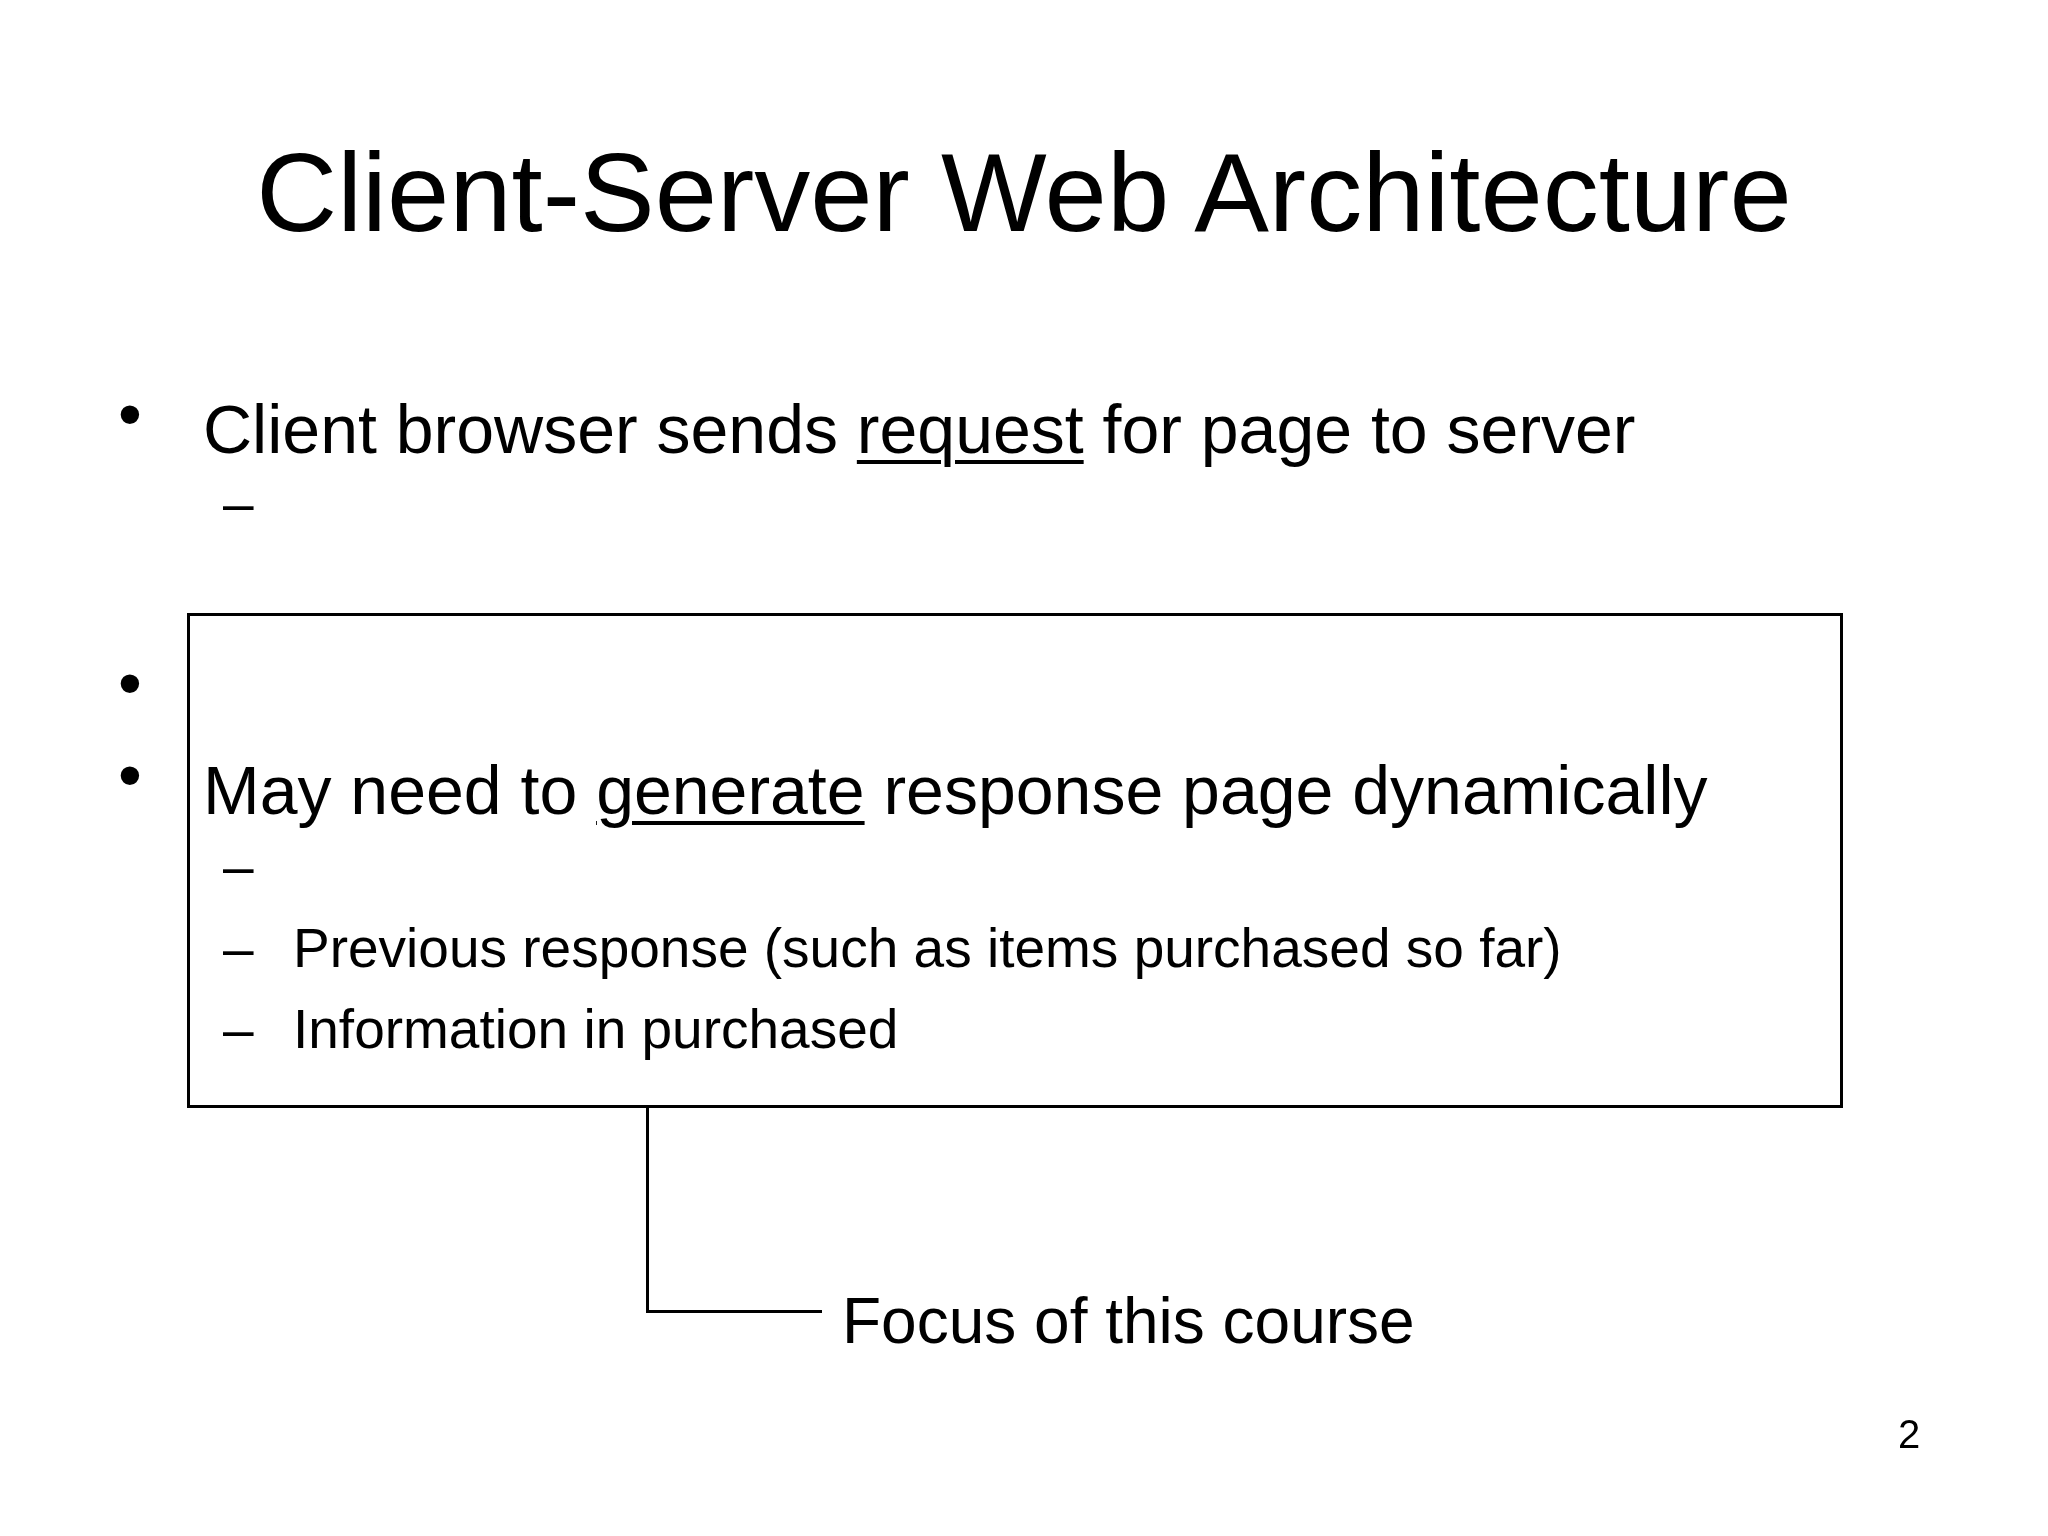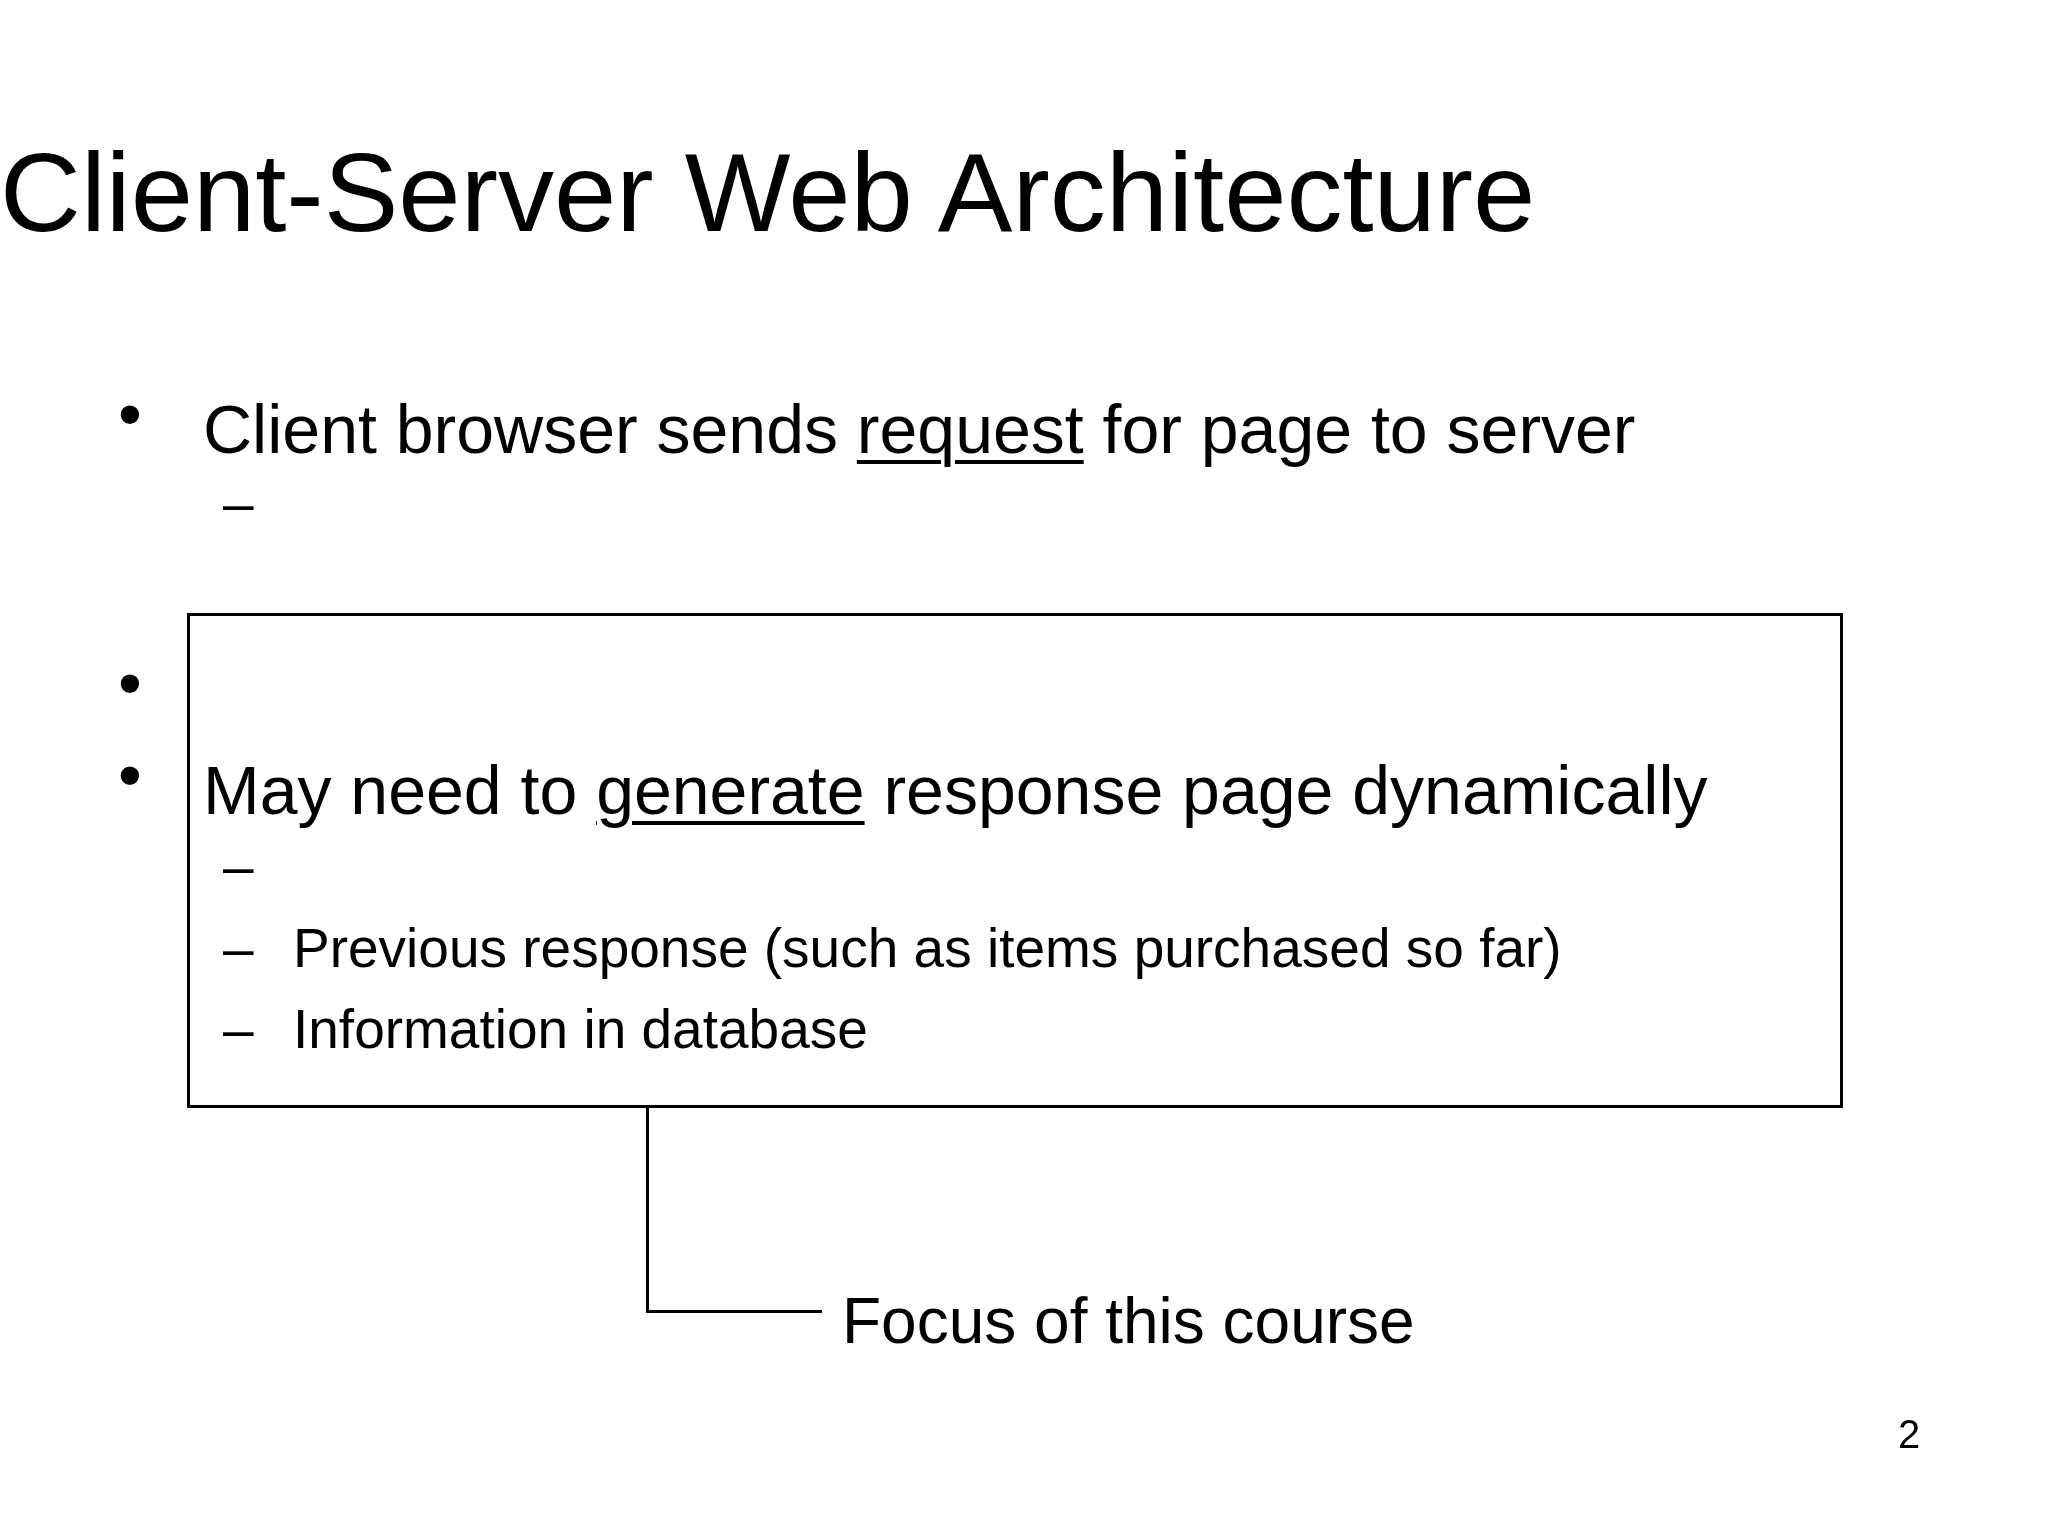--- a/index.html
+++ b/index.html
@@ -14,20 +14,21 @@
     background: #ffffff;
     color: #000000;
     font-family: "Liberation Sans", "DejaVu Sans", sans-serif;
     overflow: hidden;
   }
   .title {
     position: absolute;
     left: 0;
     top: 126px;
     width: 100%;
+    text-align: center;
     font-size: 112px;
     font-weight: 400;
     line-height: 1.2;
     margin: 0;
     white-space: nowrap;
   }
   .row {
     position: absolute;
     left: 0;
     right: 40px;
@@ -106,21 +107,21 @@
 
   <div class="row sub" style="top:833px">
     <span class="marker dash">–</span>
   </div>
   <div class="row sub" style="top:915px">
     <span class="marker dash">–</span>
     <span class="text">Previous response (such as items purchased so far)</span>
   </div>
   <div class="row sub" style="top:996px">
     <span class="marker dash">–</span>
-    <span class="text">Information in database</span>
+    <span class="text">Information in purchased</span>
   </div>
 
   <div class="line v"></div>
   <div class="line h"></div>
 
   <div class="focus-label">Focus of this course</div>
 
   <div class="page-number">2</div>
 
 </div>

